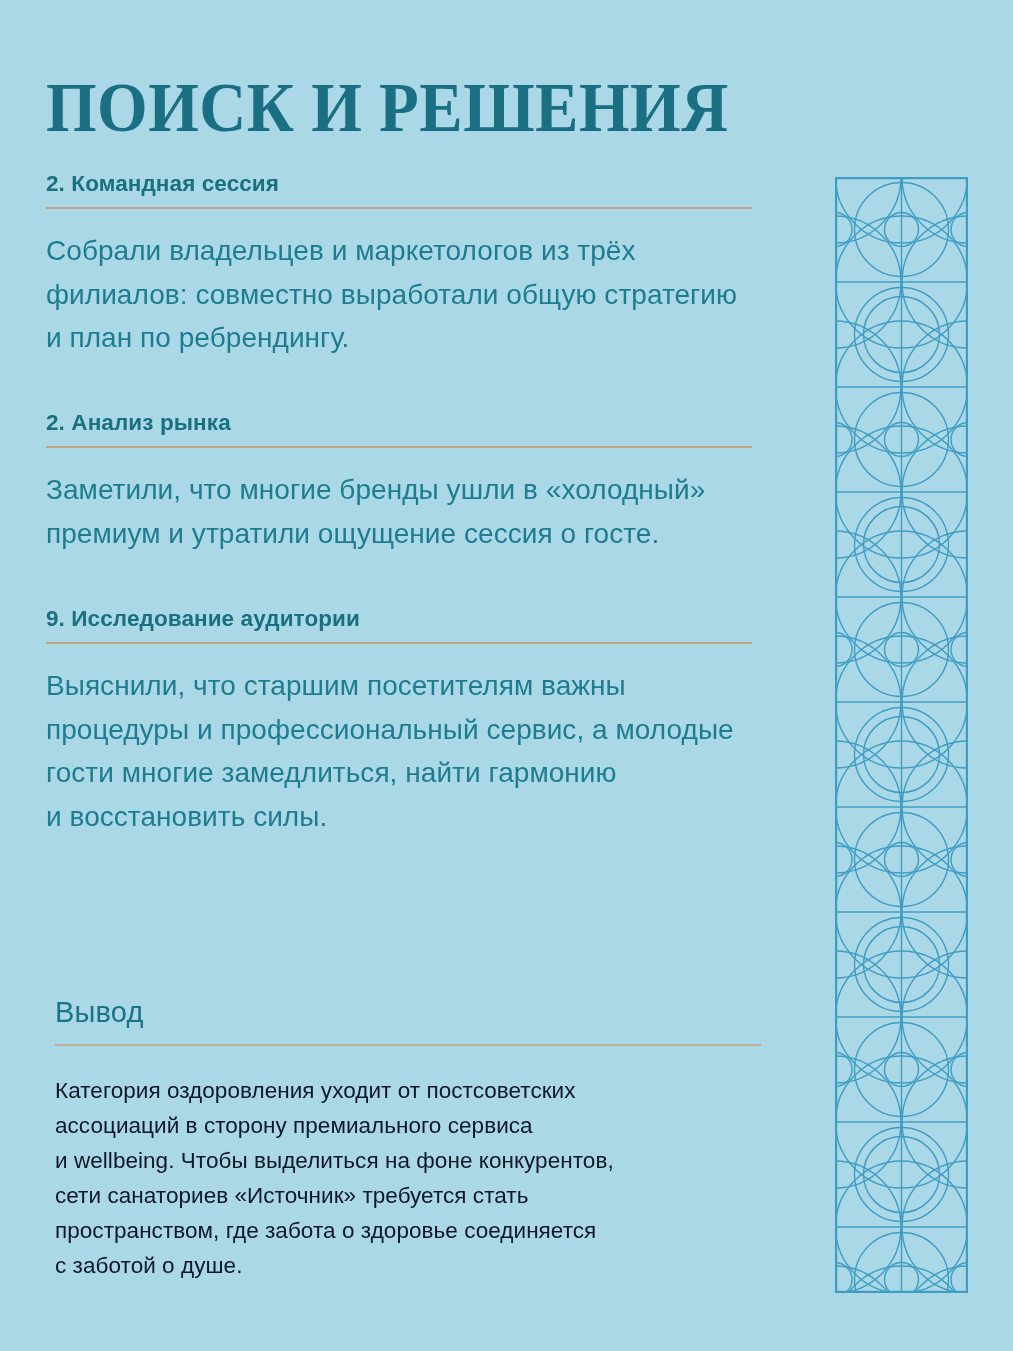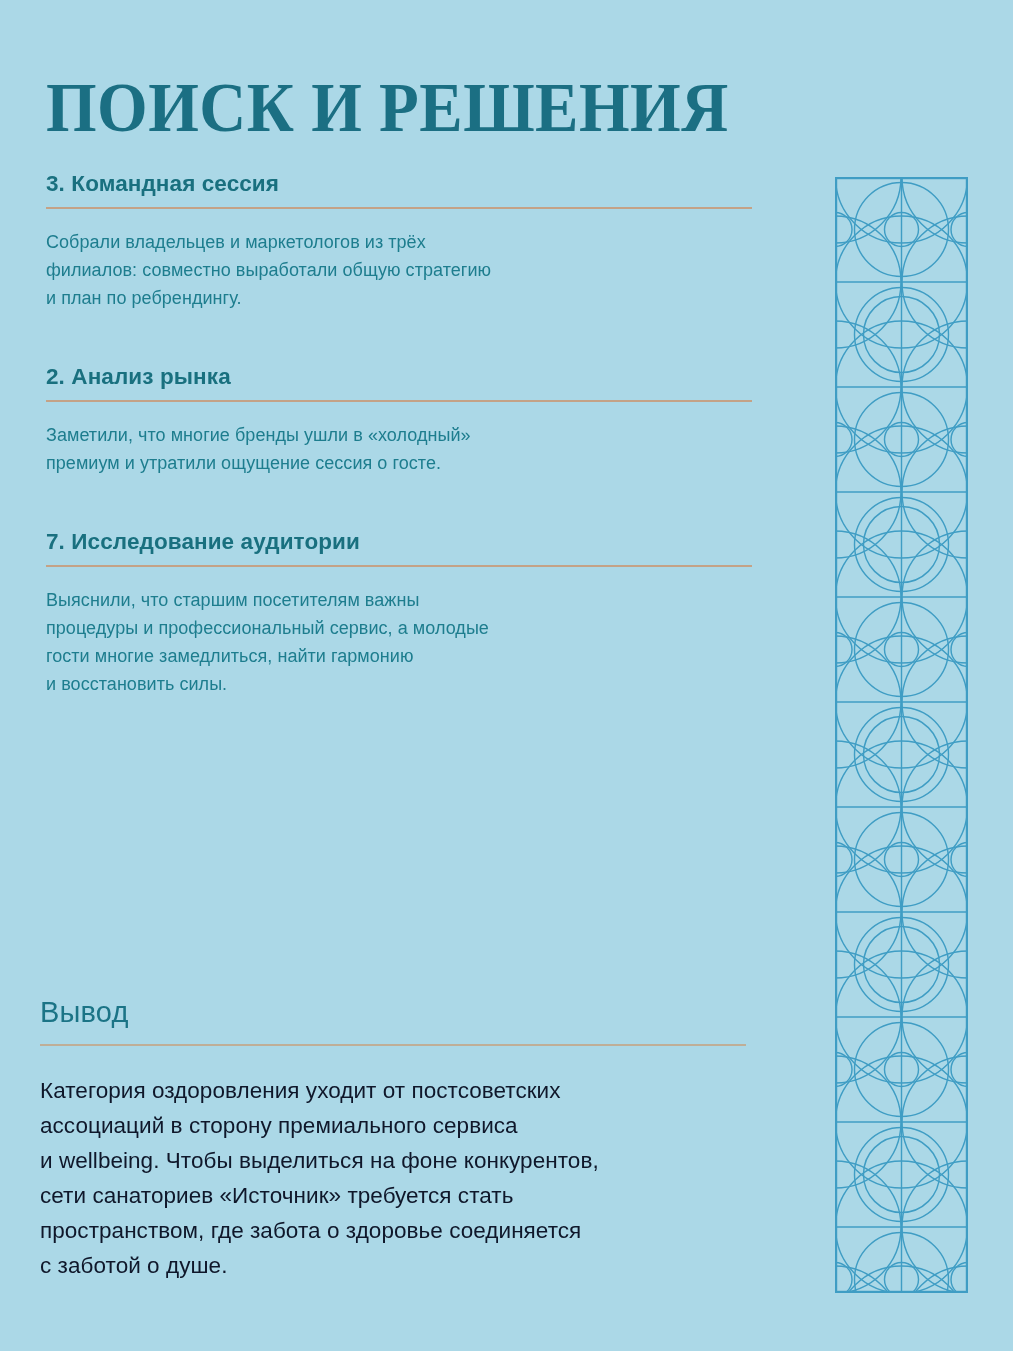--- a/index.html
+++ b/index.html
@@ -64,32 +64,32 @@
   .rule {
     height: 2px;
     width: 706px;
     background: #c4a287;
     margin: 0 0 20px 0;
   }
 
   .section-body {
     font-family: "Liberation Sans", sans-serif;
     font-weight: 400;
-    font-size: 18px;
+    font-size: 28px;
     line-height: 1.55;
     color: #1d7d8e;
     letter-spacing: 0.05px;
     margin: 0;
     white-space: pre-line;
   }
 
   
   .conclusion {
     position: absolute;
-    left: 40px;
+    left: 55px;
     top: 995px;
     width: 720px;
   }
 
   .conclusion-heading {
     font-family: "Liberation Sans", sans-serif;
     font-weight: 400;
     font-size: 29px;
     line-height: 1.2;
     color: #1b7486;
@@ -128,36 +128,36 @@
 </head>
 <body>
 
 <div class="slide">
 
   <h1 class="page-title">ПОИСК И РЕШЕНИЯ</h1>
 
   <div class="content">
 
     <div class="section s1">
-      <h2 class="section-heading">3. Командная сессия</h2>
+      <h2 class="section-heading">2. Командная сессия</h2>
       <div class="rule"></div>
       <p class="section-body">Собрали владельцев и маркетологов из трёх
 филиалов: совместно выработали общую стратегию
 и план по ребрендингу.</p>
     </div>
 
     <div class="section s2">
       <h2 class="section-heading">2. Анализ рынка</h2>
       <div class="rule"></div>
       <p class="section-body">Заметили, что многие бренды ушли в «холодный»
 премиум и утратили ощущение сессия о госте.</p>
     </div>
 
     <div class="section s3">
-      <h2 class="section-heading">7. Исследование аудитории</h2>
+      <h2 class="section-heading">9. Исследование аудитории</h2>
       <div class="rule"></div>
       <p class="section-body">Выяснили, что старшим посетителям важны
 процедуры и профессиональный сервис, а молодые
 гости многие замедлиться, найти гармонию
 и восстановить силы.</p>
     </div>
 
   </div>
 
   <div class="conclusion">

